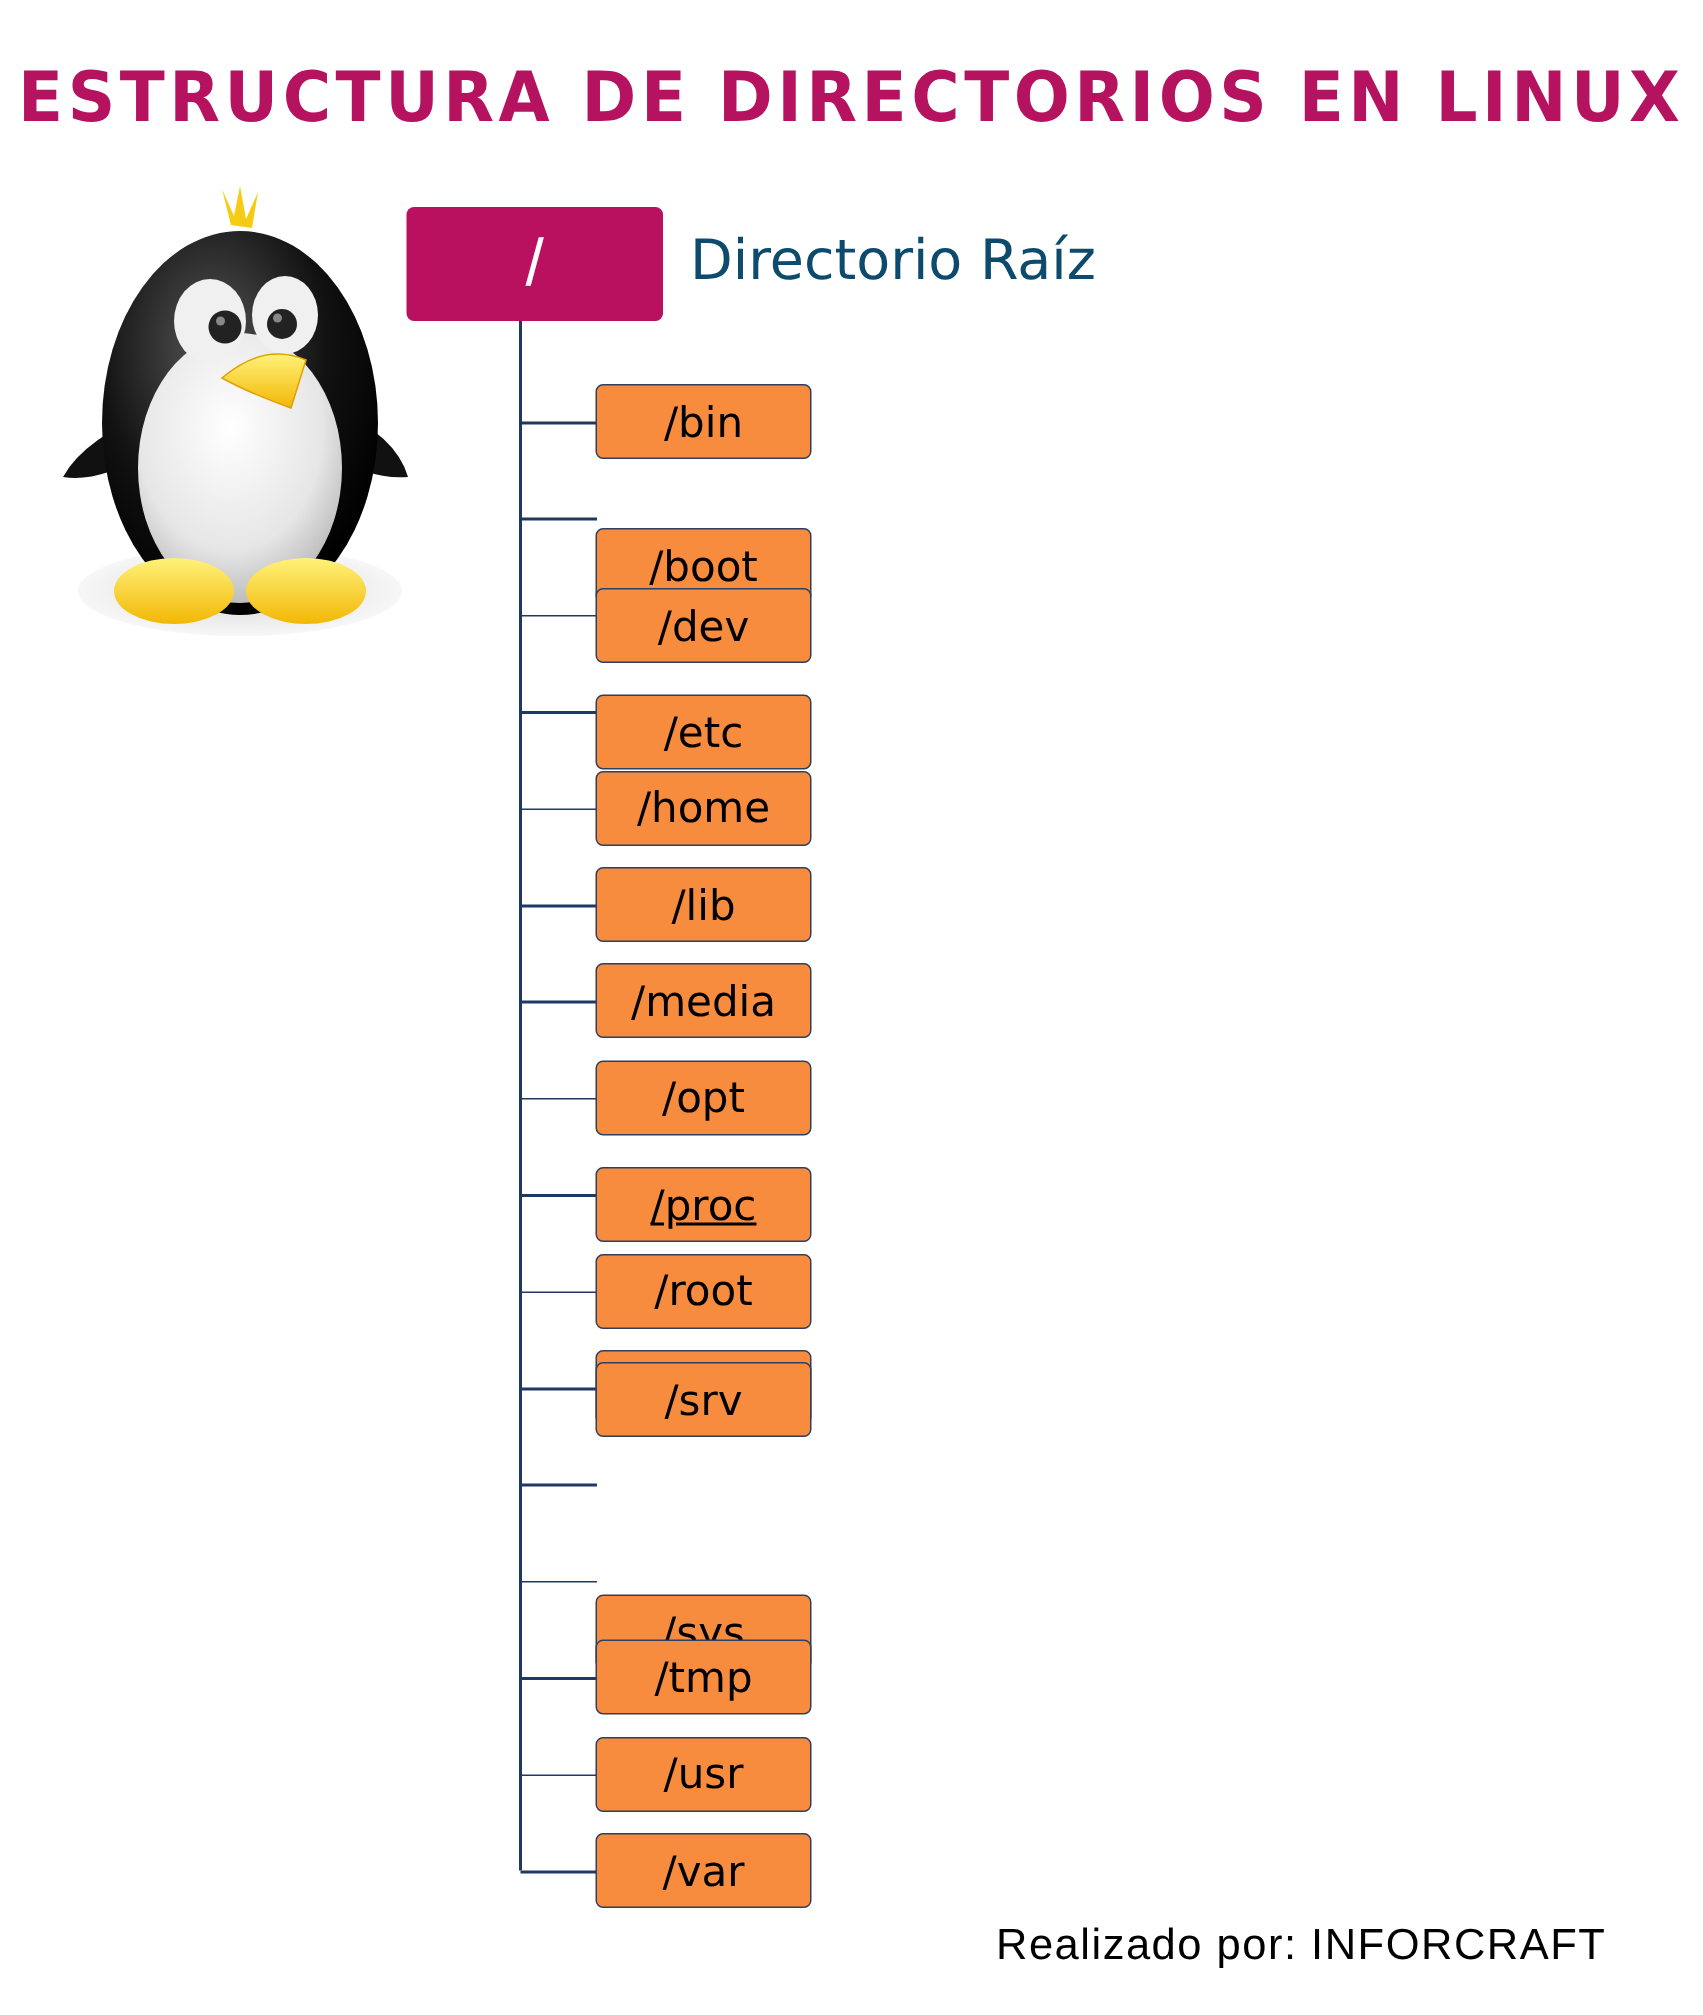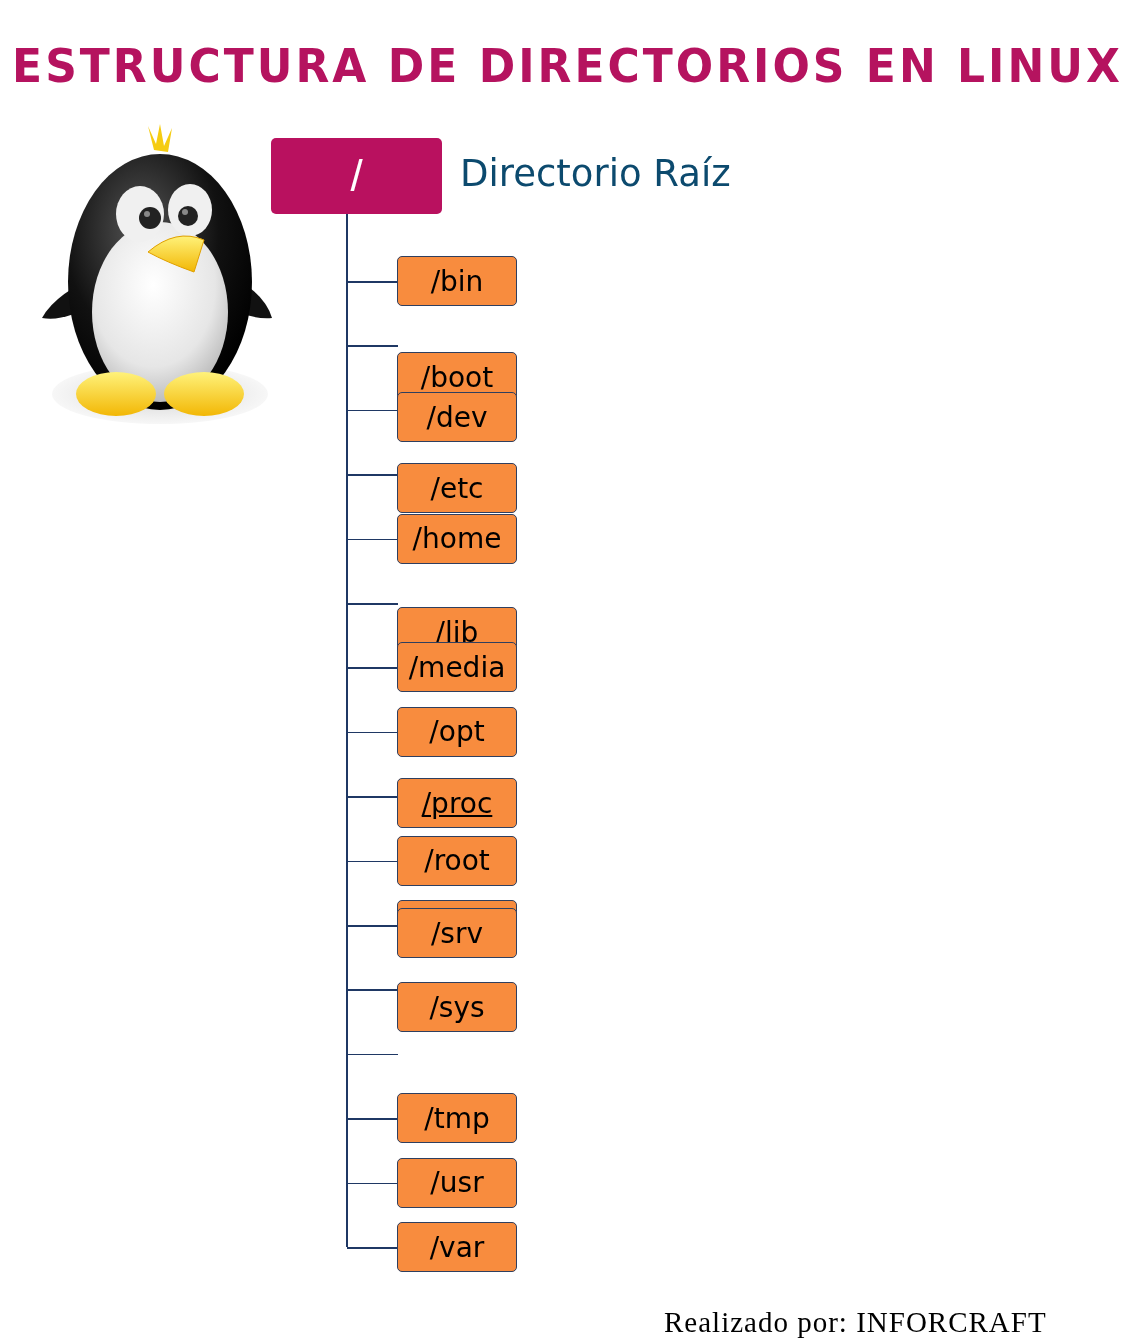--- a/index.html
+++ b/index.html
@@ -16,29 +16,29 @@
     display: flex; align-items: center; justify-content: center;
     font-family: "Liberation Sans", sans-serif; font-size: 44px;
   }
   .root-label {
     position: absolute; left: 460px; top: 152px; font-family: "DejaVu Sans", sans-serif;
     font-size: 37px; color: #0c4a6e;
   }
   .trunk { position: absolute; left: 346px; top: 214px; width: 1.5px; background: #1f3864; }
   .branch { position: absolute; left: 347px; height: 1.5px; width: 51px; background: #1f3864; }
   .dir-box {
-    position: absolute; left: 397px; width: 120px; height: 50px;
+    position: absolute; left: 397px; width: 144px; height: 50px;
     background: #f88c3e; border: 1.5px solid #2f3f5f; border-radius: 5px;
     display: flex; align-items: center; justify-content: center;
     font-family: "DejaVu Sans", sans-serif; font-size: 28px; color: #000;
     box-sizing: border-box;
   }
   .credit {
-    position: absolute; left: 664px; top: 1281px; font-family: Liberation Serif, serif;
-    font-size: 29px; color: #000; letter-spacing: 1px; margin-top: 25px;
+    position: absolute; left: 664px; top: 1281px; font-family: Liberation Sans, sans-serif;
+    font-size: 29px; color: #000; letter-spacing: 1px;
   }
 </style>
 </head>
 <body>
 
 <div class="title">ESTRUCTURA DE DIRECTORIOS EN LINUX</div>
 
 <div class="penguin">
   <svg width="240" height="310" viewBox="0 0 240 310">
     <defs>
@@ -108,21 +108,21 @@
     </div>
     <div class="branch" style="top: 474.2px;"></div>
     <div class="dir-box" style="top: 463px;">
       <span>/etc</span>
     </div>
     <div class="branch" style="top: 538.6px;"></div>
     <div class="dir-box" style="top: 513.6px;">
       <span>/home</span>
     </div>
     <div class="branch" style="top: 603px;"></div>
-    <div class="dir-box" style="top: 578px; margin-top: 29px;">
+    <div class="dir-box" style="top: 578px;">
       <span>/lib</span>
     </div>
     <div class="branch" style="top: 667.4px;"></div>
     <div class="dir-box" style="top: 642.4px;">
       <span>/media</span>
     </div>
     <div class="branch" style="top: 731.8px;"></div>
     <div class="dir-box" style="top: 706.8px;">
       <span>/opt</span>
     </div>
@@ -136,21 +136,21 @@
     </div>
     <div class="branch" style="top: 925px;"></div>
     <div class="dir-box" style="top: 900px;">
       <span>/sbin</span>
     </div>
     <div class="branch" style="top: 989.4px;"></div>
     <div class="dir-box" style="top: 908px;">
       <span>/srv</span>
     </div>
     <div class="branch" style="top: 1053.8px;"></div>
-    <div class="dir-box" style="top: 982px;">
+    <div class="dir-box" style="top: 1063px;">
       <span>/sys</span>
     </div>
     <div class="branch" style="top: 1118.2px;"></div>
     <div class="dir-box" style="top: 1093.2px;">
       <span>/tmp</span>
     </div>
     <div class="branch" style="top: 1182.6px;"></div>
     <div class="dir-box" style="top: 1157.6px;">
       <span>/usr</span>
     </div>

